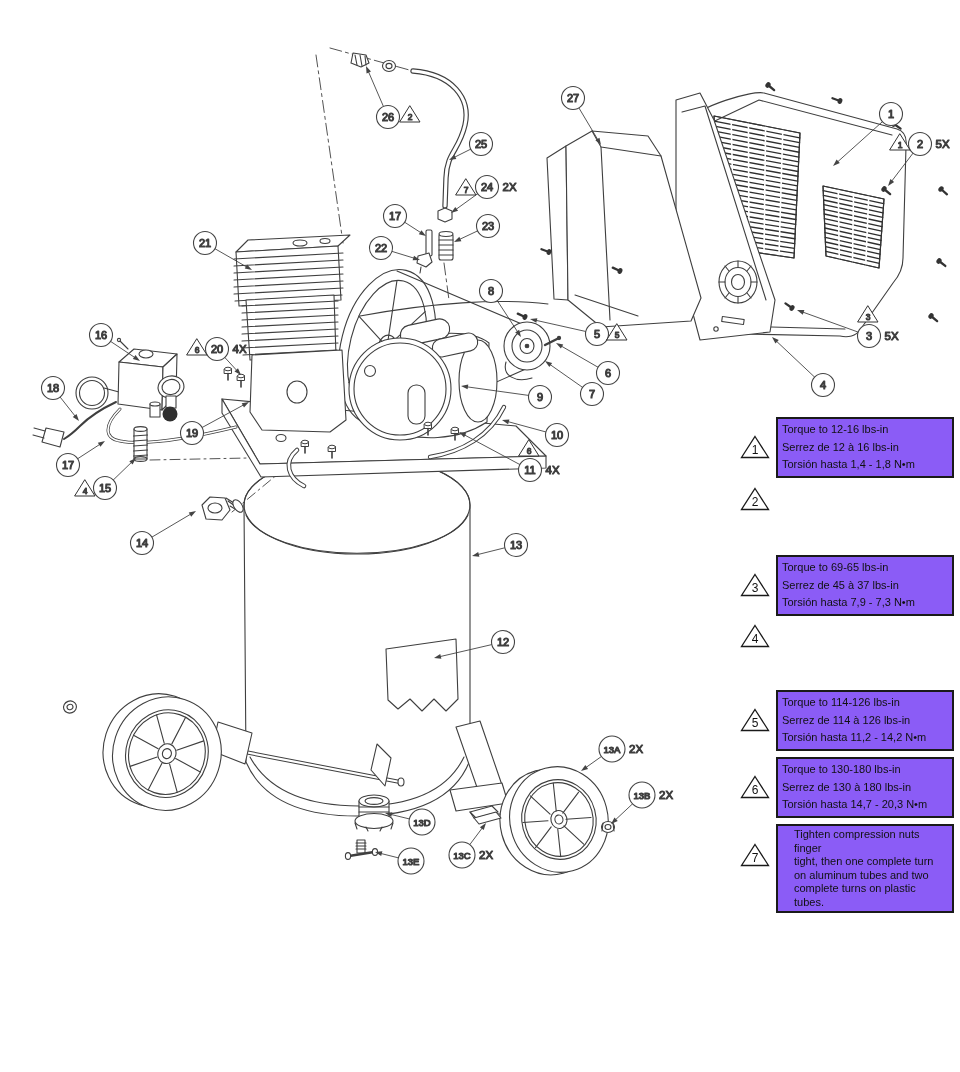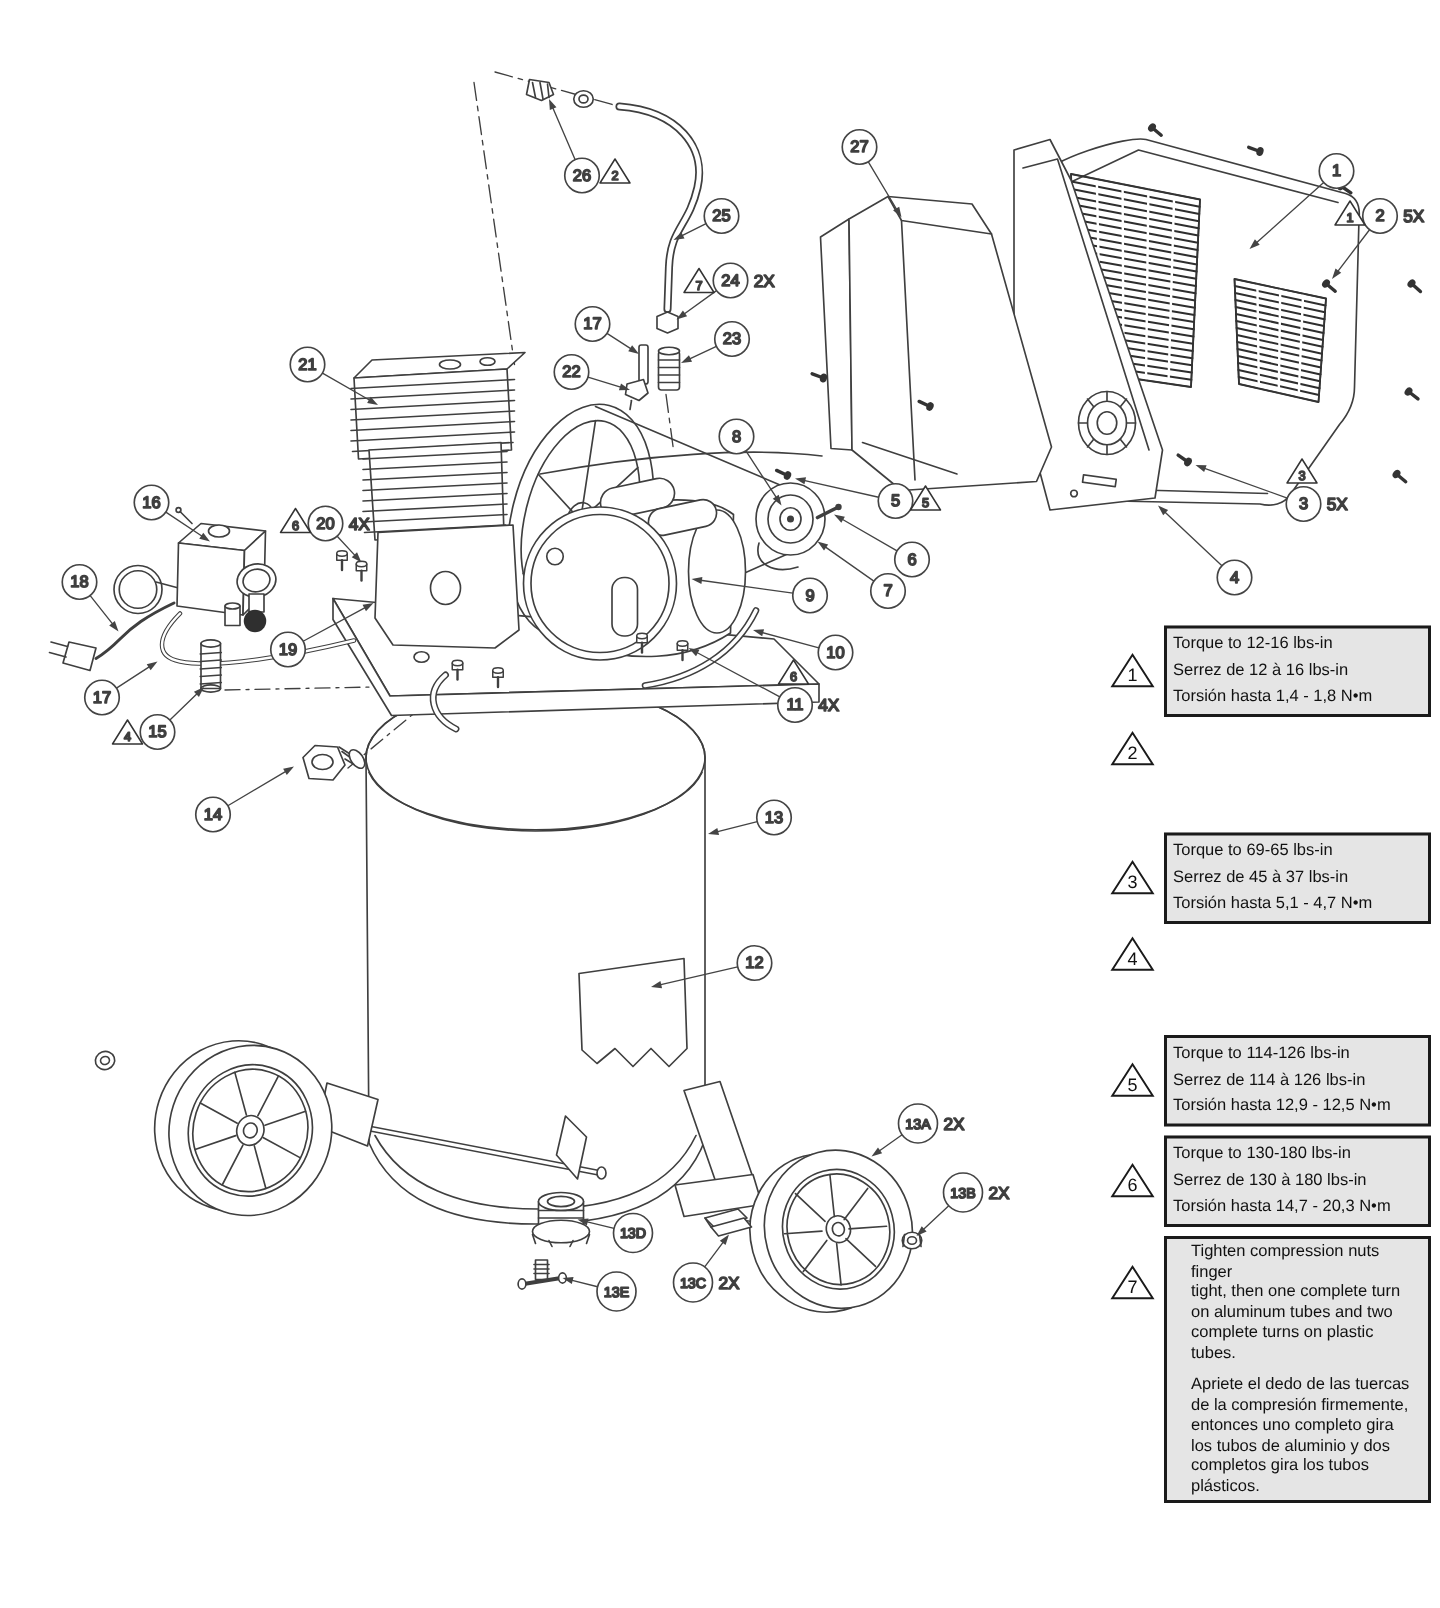--- a/index.html
+++ b/index.html
@@ -6,21 +6,21 @@
   html,body{margin:0;padding:0;background:#fff;}
   #page{position:relative;width:960px;height:1072px;background:#fff;overflow:hidden;
         font-family:"Liberation Sans",sans-serif;color:#111;}
   #diagram-svg{position:absolute;left:0;top:0;}
   #diagram-svg text{font-family:"Liberation Sans",sans-serif;fill:#222;}
   .tq-col{position:absolute;left:0;top:0;width:960px;height:1072px;pointer-events:none;}
   .tq-row{position:absolute;left:740px;display:flex;align-items:center;gap:6px;width:216px;}
   .tq-row.notes{align-items:flex-start;}
   .tq-tri{flex:0 0 auto;}
   .tq-row.notes .tq-tri{margin-top:18px;}
-  .tq-box{border:2px solid #1a1a1a;background:#e5e5e5;width:178px;box-sizing:border-box;
+  .tq-box{border:2px solid #1a1a1a;background:#8b5cf6;width:178px;box-sizing:border-box;
           padding:2px 4px;font-size:11px;line-height:17.5px;color:#111;white-space:pre-line;}
   .tq-row.notes .tq-box{font-size:11px;line-height:13.5px;padding-left:16px;}
   .tq-box .para{margin:0 0 8px 0;}
   .tq-box .para:last-child{margin-bottom:0;}
 </style>
 </head>
 <body>
 
 <div id="page">
 
@@ -644,56 +644,51 @@
           <polygon points="15,2.5 28.5,23.5 1.5,23.5" fill="#fff" stroke="#1a1a1a" stroke-width="1.3"></polygon>
           <text x="15" y="20" text-anchor="middle" font-size="12" fill="#111">2</text>
         </svg>
   </div>
 
   <div class="tq-row" style="top:555px">
     <svg class="tq-tri" width="30" height="26" viewBox="0 0 30 26">
           <polygon points="15,2.5 28.5,23.5 1.5,23.5" fill="#fff" stroke="#1a1a1a" stroke-width="1.3"></polygon>
           <text x="15" y="20" text-anchor="middle" font-size="12" fill="#111">3</text>
         </svg>
-    <div class="tq-box"><div>Torque to 69-65 lbs-in</div><div>Serrez de 45 à 37 lbs-in</div><div>Torsión hasta 5,1 - 4,7 N•m</div></div>
+    <div class="tq-box"><div>Torque to 69-65 lbs-in</div><div>Serrez de 45 à 37 lbs-in</div><div>Torsión hasta 7,9 - 7,3 N•m</div></div>
   </div>
 
   <div class="tq-row" style="top:623px">
     <svg class="tq-tri" width="30" height="26" viewBox="0 0 30 26">
           <polygon points="15,2.5 28.5,23.5 1.5,23.5" fill="#fff" stroke="#1a1a1a" stroke-width="1.3"></polygon>
           <text x="15" y="20" text-anchor="middle" font-size="12" fill="#111">4</text>
         </svg>
   </div>
 
   <div class="tq-row" style="top:690px">
     <svg class="tq-tri" width="30" height="26" viewBox="0 0 30 26">
           <polygon points="15,2.5 28.5,23.5 1.5,23.5" fill="#fff" stroke="#1a1a1a" stroke-width="1.3"></polygon>
           <text x="15" y="20" text-anchor="middle" font-size="12" fill="#111">5</text>
         </svg>
-    <div class="tq-box"><div>Torque to 114-126 lbs-in</div><div>Serrez de 114 à 126 lbs-in</div><div>Torsión hasta 12,9 - 12,5 N•m</div></div>
+    <div class="tq-box"><div>Torque to 114-126 lbs-in</div><div>Serrez de 114 à 126 lbs-in</div><div>Torsión hasta 11,2 - 14,2 N•m</div></div>
   </div>
 
   <div class="tq-row" style="top:757px">
     <svg class="tq-tri" width="30" height="26" viewBox="0 0 30 26">
           <polygon points="15,2.5 28.5,23.5 1.5,23.5" fill="#fff" stroke="#1a1a1a" stroke-width="1.3"></polygon>
           <text x="15" y="20" text-anchor="middle" font-size="12" fill="#111">6</text>
         </svg>
     <div class="tq-box"><div>Torque to 130-180 lbs-in</div><div>Serrez de 130 à 180 lbs-in</div><div>Torsión hasta 14,7 - 20,3 N•m</div></div>
   </div>
 
   <div class="tq-row notes" style="top:824px">
     <svg class="tq-tri" width="30" height="26" viewBox="0 0 30 26">
           <polygon points="15,2.5 28.5,23.5 1.5,23.5" fill="#fff" stroke="#1a1a1a" stroke-width="1.3"></polygon>
           <text x="15" y="20" text-anchor="middle" font-size="12" fill="#111">7</text>
         </svg>
     <div class="tq-box"><div class="para">Tighten compression nuts finger
 tight, then one complete turn
 on aluminum tubes and two
-complete turns on plastic tubes.</div><div class="para">Apriete el dedo de las tuercas
-de la compresión firmemente,
-entonces uno completo gira
-los tubos de aluminio y dos
-completos gira los tubos
-plásticos.</div></div>
+complete turns on plastic tubes.</div></div>
   </div>
 
 </div>
 </div>
 
 </body></html>

